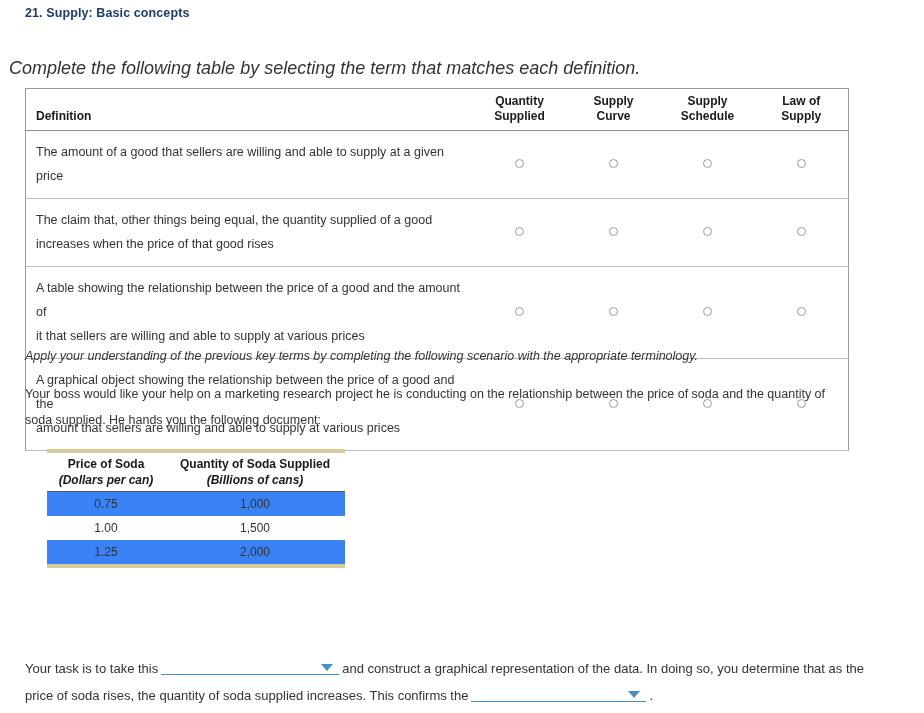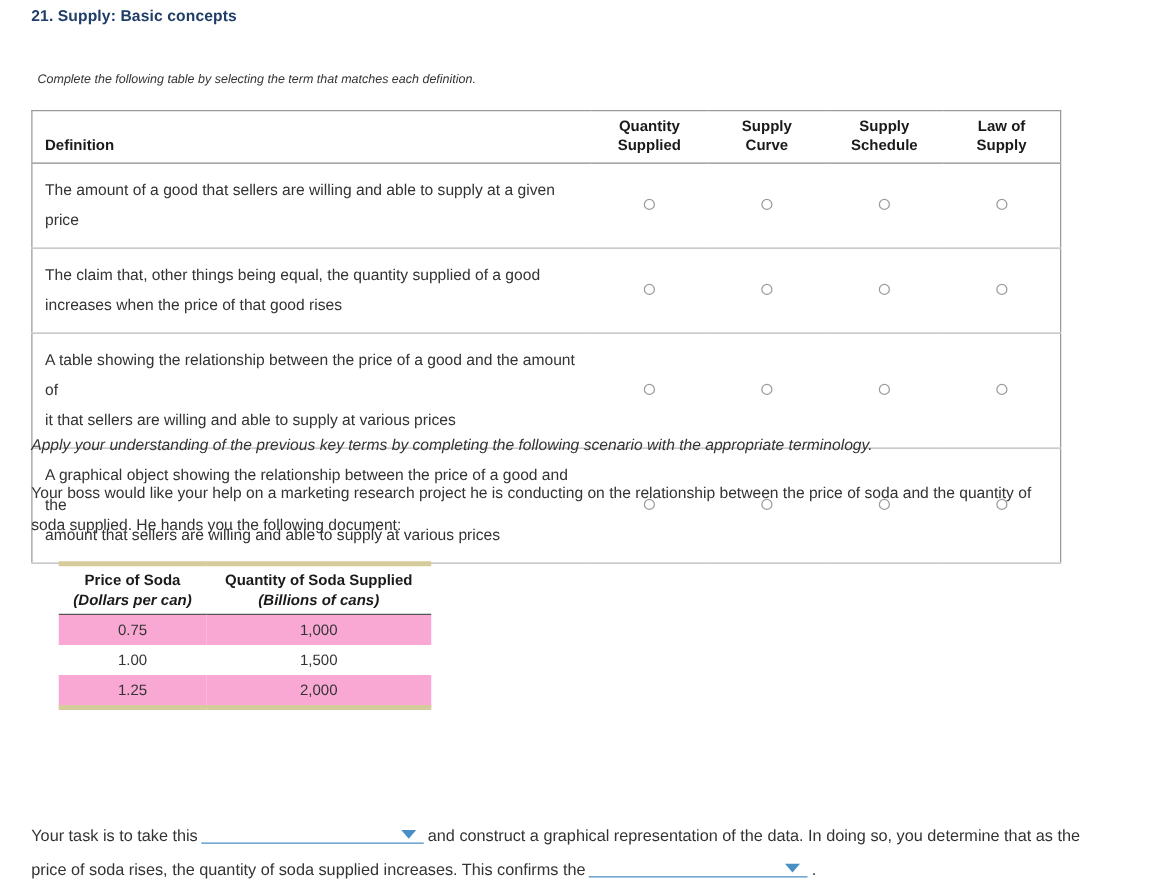--- a/index.html
+++ b/index.html
@@ -30,24 +30,24 @@
     top: 6px;
     font-size: 12.5px;
     font-weight: bold;
     color: #1f3d66;
     letter-spacing: 0.1px;
   }
 
   
   .instruction {
     position: absolute;
-    left: 30px;
+    left: 9px;
     top: 58px;
     font-style: italic;
-    font-size: 10px;
+    font-size: 18px;
     color: #333333;
   }
 
   
   .match-table {
     position: absolute;
     left: 25px;
     top: 88px;
     width: 823px;
     border-collapse: collapse;
@@ -158,21 +158,21 @@
     padding: 1px 2px 4px 2px;
     border-bottom: 1px solid #555555;
     margin-top: 24px;
   }
   .doc-table td.val {
     text-align: center;
     padding: 5px 2px;
     color: #333333;
     font-size: 12px;
   }
-  .doc-table tr.shaded td.val { background: #f9a8d4; }
+  .doc-table tr.shaded td.val { background: #3b82f6; }
   .dcol-price { width: 118px; }
   .dcol-qty   { width: 180px; }
 
   
   .task {
     position: absolute;
     left: 25px;
     top: 655px;
     width: 850px;
     font-size: 13px;

